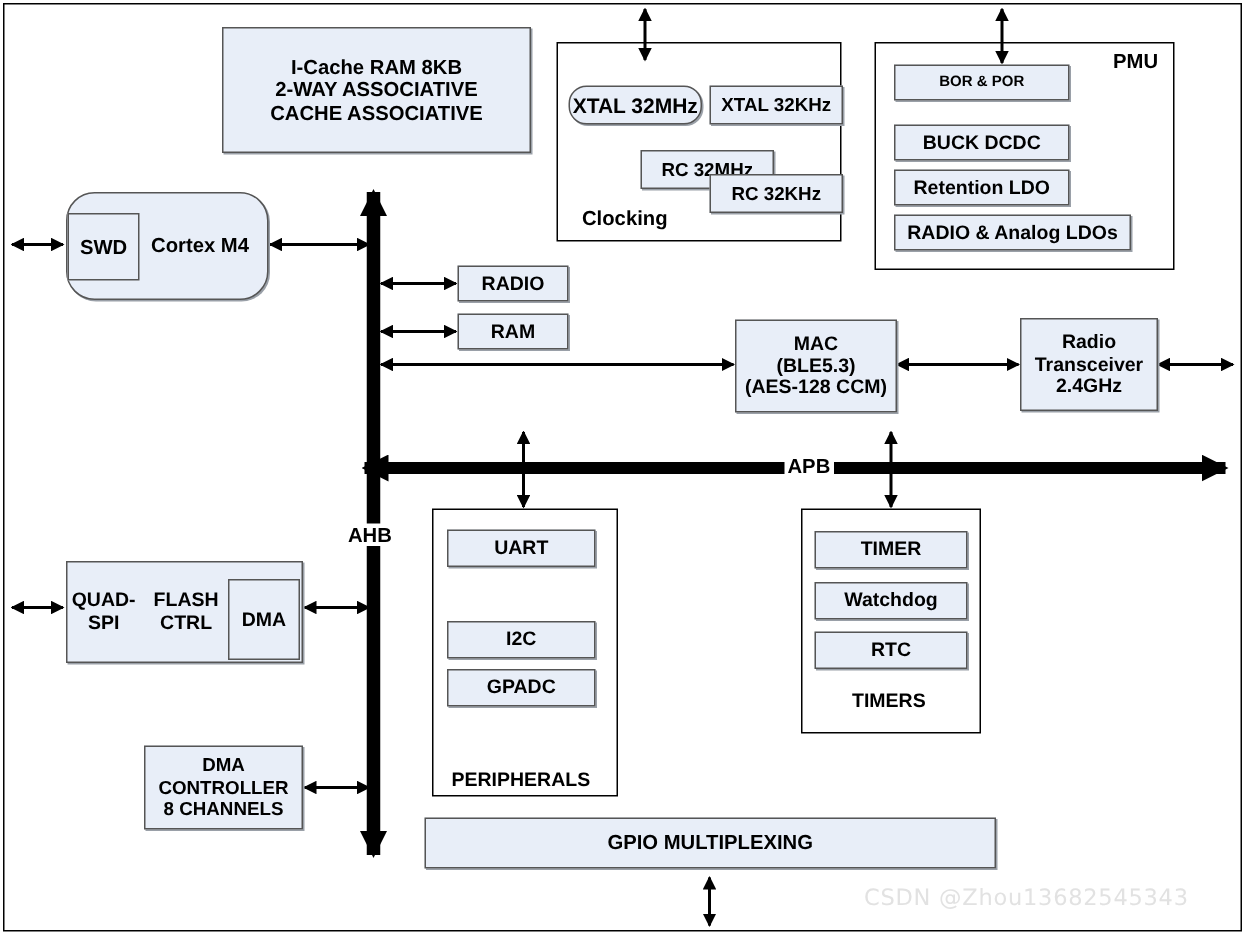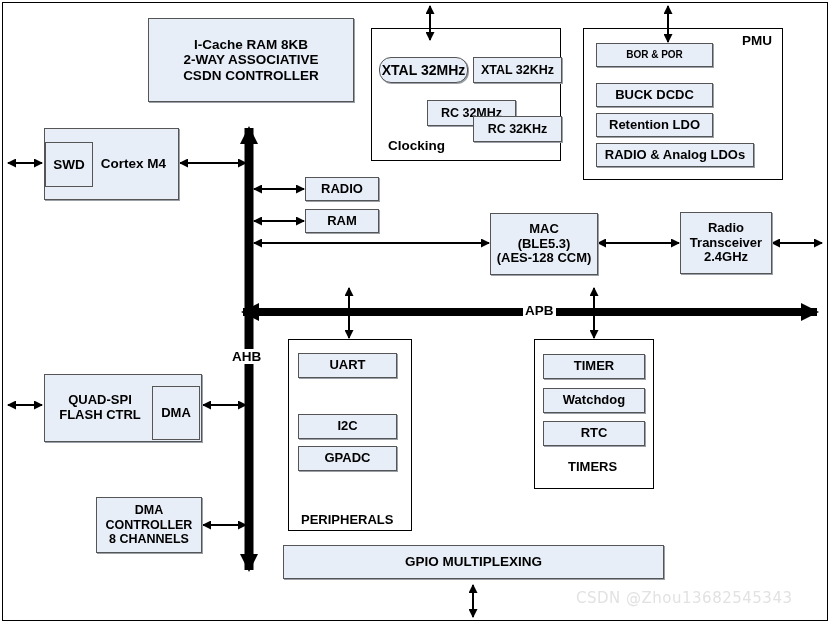--- a/index.html
+++ b/index.html
@@ -135,24 +135,24 @@
     <line x1="203" y1="405" x2="246" y2="405" stroke="#000" stroke-width="2" marker-start="url(#ah-thin-start)" marker-end="url(#ah-thin)"></line>
 
     <line x1="203" y1="525" x2="246" y2="525" stroke="#000" stroke-width="2" marker-start="url(#ah-thin-start)" marker-end="url(#ah-thin)"></line>
 
     <line x1="473" y1="585" x2="473" y2="617" stroke="#000" stroke-width="2" marker-start="url(#ah-thin-start)" marker-end="url(#ah-thin)"></line>
   </svg>
 
   <div class="blk" style="left:148px; top:18px; width:206px; height:84px; font-size:13.5px; flex-direction:column;">
     <span>I-Cache RAM 8KB</span>
     <span>2-WAY ASSOCIATIVE</span>
-    <span>CSDN CONTROLLER</span>
-  </div>
-
-  <div class="blk" style="left:44px; top:128px; width:135px; height:72px; font-size:13.5px; justify-content:flex-end; padding-right:12px;">
+    <span>CACHE ASSOCIATIVE</span>
+  </div>
+
+  <div class="blk" style="left:44px; top:128px; width:135px; height:72px; font-size:13.5px; justify-content:flex-end; padding-right:12px;border-radius:19px;">
     <span>Cortex M4</span>
   </div>
 
   <div class="blk" style="left:45px; top:142px; width:48px; height:45px; font-size:13.5px; box-shadow:none;">
     <span>SWD</span>
   </div>
 
   <div class="grp" style="left:371px; top:28px; width:190px; height:133px;"></div>
   <div class="blk" style="left:379px; top:57px; width:89px; height:26px; font-size:14px;border-radius:12px;">
     <span>XTAL 32MHz</span>
@@ -223,21 +223,21 @@
     <span>TIMER</span>
   </div>
   <div class="blk" style="left:543px; top:421px; width:102px; height:25px; font-size:13px;">
     <span>RTC</span>
   </div>
   <div class="blk" style="left:543px; top:388px; width:102px; height:25px; font-size:13px;">
     <span>Watchdog</span>
   </div>
   <div class="grp-label" style="left:568px; top:459px; font-size:13px;">TIMERS</div>
 
-  <div class="blk" style="left:44px; top:374px; width:158px; height:68px; font-size:13px; flex-direction:column; justify-content:center; padding-right:46px;">
+  <div class="blk" style="left:44px; top:374px; width:158px; height:68px; font-size:13px; flex-direction:row; justify-content:center; padding-right:46px;">
     <span>QUAD-SPI</span>
     <span>FLASH CTRL</span>
   </div>
   <div class="blk" style="left:152px; top:386px; width:48px; height:54px; font-size:13px; box-shadow:none;">
     <span>DMA</span>
   </div>
 
   <div class="blk" style="left:96px; top:497px; width:106px; height:56px; font-size:12.5px; flex-direction:column;">
     <span>DMA</span>
     <span>CONTROLLER</span>

